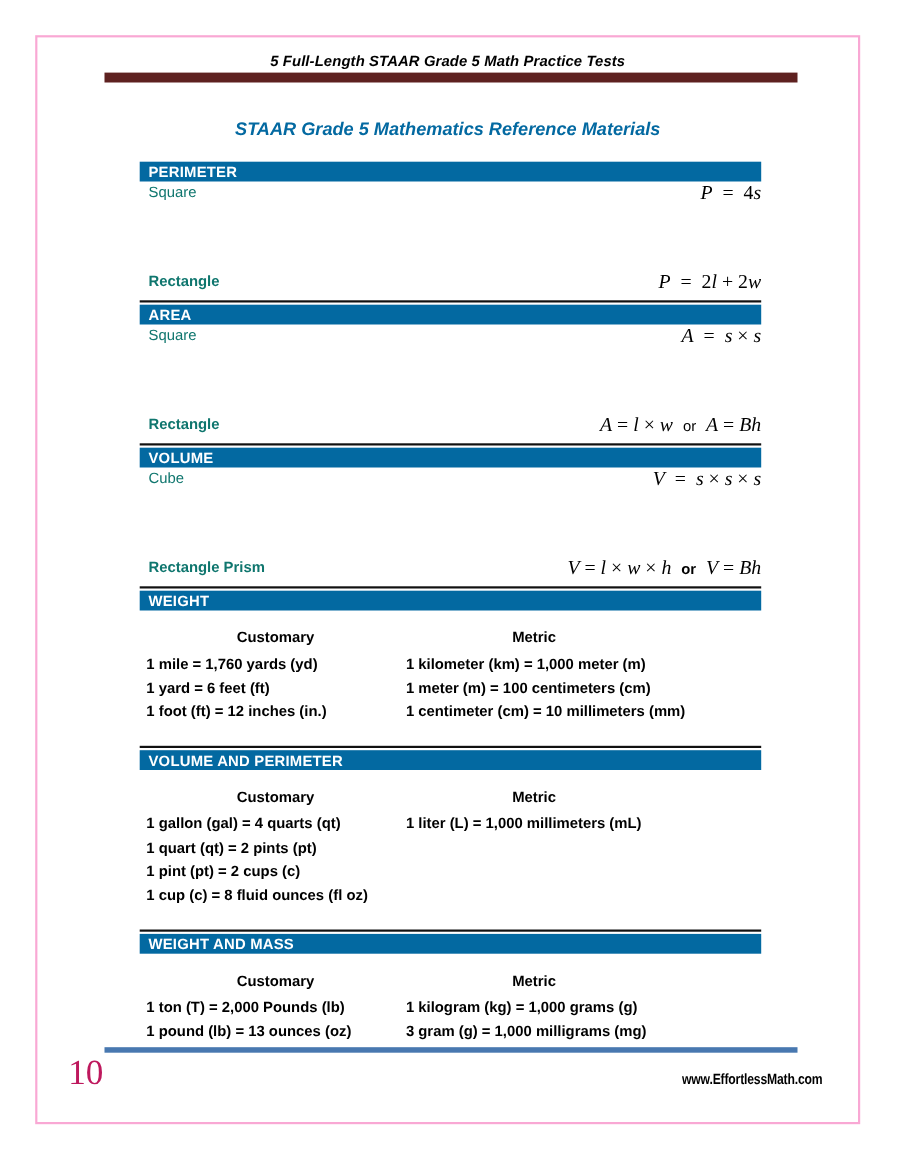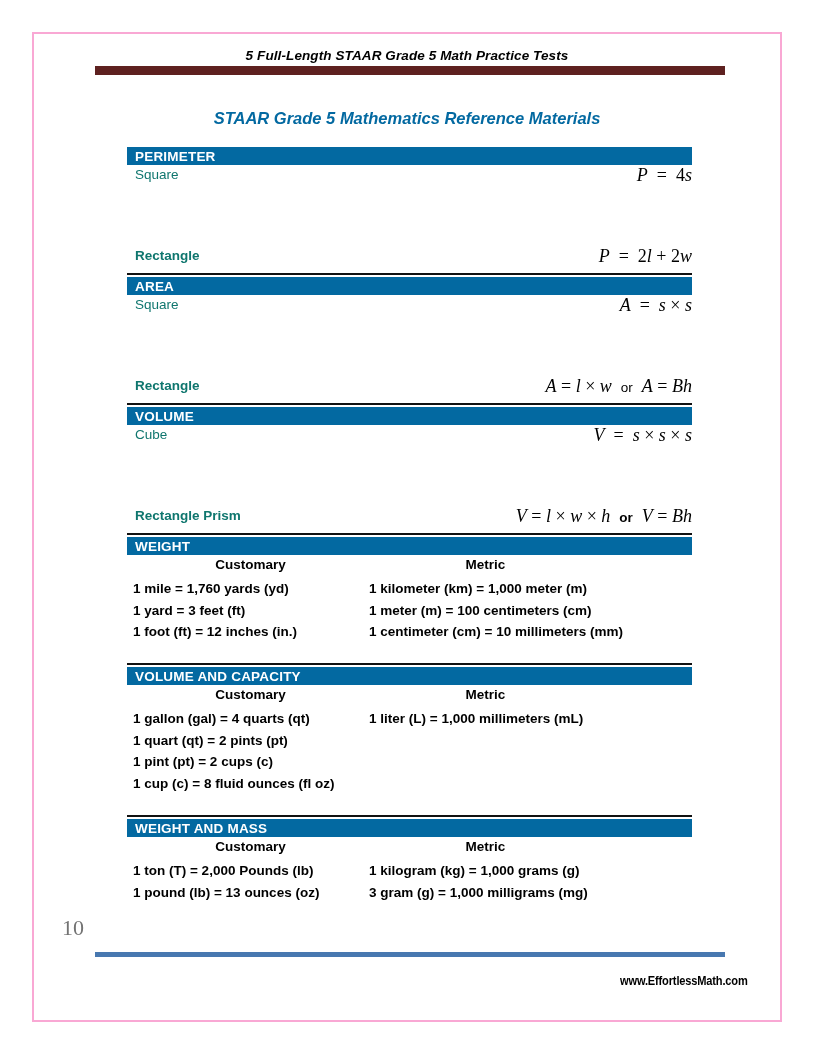--- a/index.html
+++ b/index.html
@@ -133,21 +133,21 @@
   .mor {
     font-family: "Liberation Sans", sans-serif;
     font-style: normal;
     font-size: 13.5px;
   }
   .mor.bold { font-weight: bold; }
 
   
   .conv-table {
     position: relative;
-    padding-top: 2px;
+    padding-top: 17px;
   }
   .conv-head {
     position: relative;
     height: 21px;
   }
   .conv-head .col-head {
     position: absolute;
     font-weight: bold;
     font-size: 13.5px;
     color: #000000;
@@ -179,24 +179,24 @@
     position: absolute;
     left: 61px;
     top: 918px;
     width: 630px;
     height: 5px;
     background: #4878B0;
   }
   #page-number {
     position: absolute;
     left: 28px;
-    top: 881px;
+    top: 922px;
     font-family: "Liberation Serif", serif;
-    font-size: 22px;
-    color: #737373;
+    font-size: 32px;
+    color: #be185d;
   }
   #site-url {
     position: absolute;
     right: 32px;
     top: 939px;
     font-family: "Liberation Sans", sans-serif;
     font-weight: bold;
     font-size: 13.5px;
     color: #000000;
     transform: scaleX(0.82);
@@ -272,37 +272,37 @@
         <span class="section-bar-label">WEIGHT</span>
       </div>
       <div class="conv-table">
         <div class="conv-head">
           <div class="col-head c1">Customary</div>
           <div class="col-head c2">Metric</div>
         </div>
         <div class="conv-body" style="height:66px">
           <div class="conv-col c1">
             <div class="conv-item">1 mile = 1,760 yards (yd)</div>
-            <div class="conv-item">1 yard = 3 feet (ft)</div>
+            <div class="conv-item">1 yard = 6 feet (ft)</div>
             <div class="conv-item">1 foot (ft) = 12 inches (in.)</div>
           </div>
           <div class="conv-col c2">
             <div class="conv-item">1 kilometer (km) = 1,000 meter (m)</div>
             <div class="conv-item">1 meter (m) = 100 centimeters (cm)</div>
             <div class="conv-item">1 centimeter (cm) = 10 millimeters (mm)</div>
           </div>
         </div>
       </div>
       <div class="sec-spacer-md"></div>
     </div>
 
     <div class="section">
       <div class="section-rule"></div>
       <div class="section-bar">
-        <span class="section-bar-label">VOLUME AND CAPACITY</span>
+        <span class="section-bar-label">VOLUME AND PERIMETER</span>
       </div>
       <div class="conv-table">
         <div class="conv-head">
           <div class="col-head c1">Customary</div>
           <div class="col-head c2">Metric</div>
         </div>
         <div class="conv-body" style="height:88px">
           <div class="conv-col c1">
             <div class="conv-item">1 gallon (gal) = 4 quarts (qt)</div>
             <div class="conv-item">1 quart (qt) = 2 pints (pt)</div>

